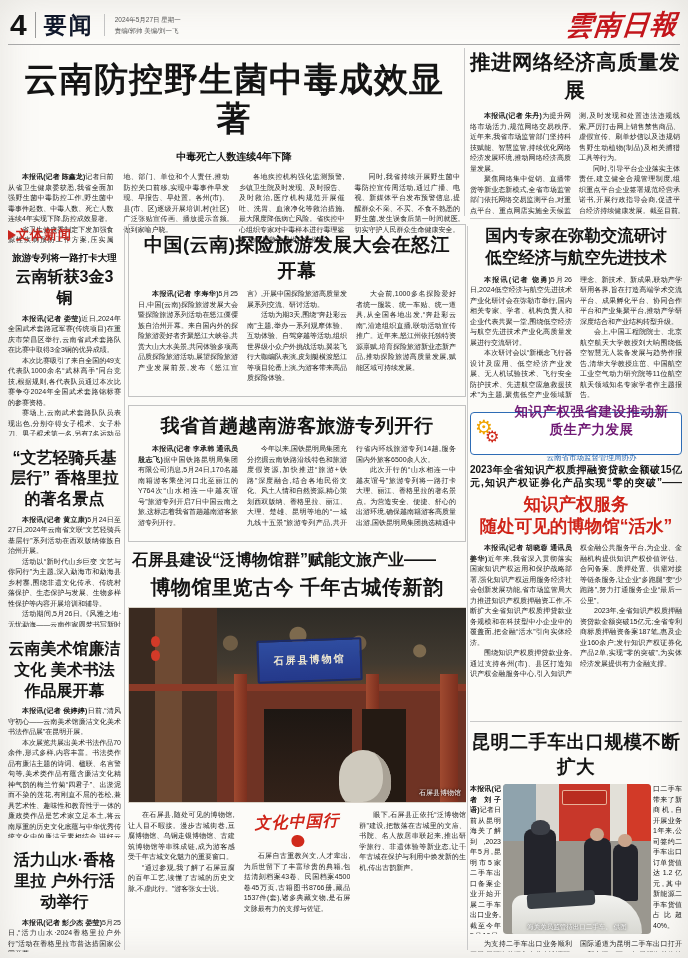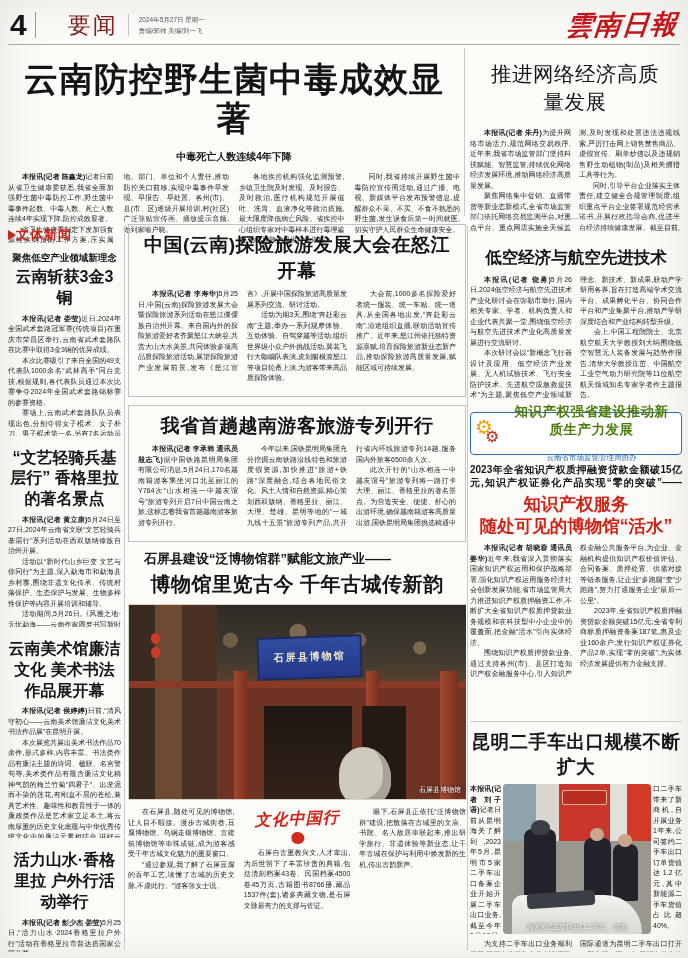--- a/index.html
+++ b/index.html
@@ -3,21 +3,21 @@
 <meta charset="utf-8">
 <style>
   html,body{margin:0;padding:0;background:#d8d6d2;}
   .page{position:relative;width:688px;height:958px;background:#fcfbf8;overflow:hidden;
         font-family:"Liberation Sans","DejaVu Sans",sans-serif;color:#141414;
         box-shadow:inset 0 0 40px rgba(120,115,105,.18);}
   
   .masthead{position:absolute;left:10px;top:8px;right:10px;height:34px;display:flex;align-items:center;}
   .pagenum{font-size:30px;font-weight:900;line-height:1;}
   .mh-bar{width:1px;height:26px;background:#9a9a9a;margin:0 8px;}
-  .section-name{font-size:23px;font-weight:400;color:#7f1d1d;letter-spacing:2px;margin-left:24px;}
+  .section-name{font-size:23px;font-weight:700;color:#0f172a;letter-spacing:2px;}
   .mh-bar2{width:1px;height:22px;background:#c3c3c3;margin:0 10px;}
   .dateblock{font-size:6.5px;color:#555;line-height:1.7;}
   .paper-logo{margin-left:auto;font-family:"Liberation Serif","DejaVu Serif",serif;
         font-size:27px;font-weight:900;font-style:italic;color:#c3161c;transform:skewX(-6deg) rotate(-1deg);
         letter-spacing:1px;}
   .mh-rule{position:absolute;left:8px;right:8px;top:44px;height:1px;background:#a8a8a8;}
   
   .kicker{font-weight:700;text-align:center;}
   .body{font-size:7px;line-height:1.5;text-align:justify;color:#1c1c1c;overflow:hidden;}
   .body p{margin:0;text-indent:2em;}
@@ -25,38 +25,38 @@
   .vrule{position:absolute;width:1px;background:#c9c9c9;}
   .hrule{position:absolute;height:1px;background:#c9c9c9;}
   
   .lead{position:absolute;left:8px;top:48px;width:452px;height:168px;}
   .lead h1{margin:12px;font-size:34px;font-weight:900;text-align:center;letter-spacing:1px;line-height:1.15;}
   .lead .sub{font-size:10px;font-weight:700;text-align:center;margin:7px 0 8px;}
   .lead .body{height:88px;column-count:4;column-gap:10px;}
   
   .topright{position:absolute;left:470px;top:48px;width:210px;height:168px;}
   .topright .kicker{font-size:11.5px;margin-bottom:2px;}
-  .topright h2{margin:12px;font-size:20.5px;font-weight:400;text-align:center;letter-spacing:.5px;}
+  .topright h2{margin:0;font-size:20.5px;font-weight:700;text-align:center;letter-spacing:.5px;}
   .topright .body{margin-top:7px;height:112px;column-count:2;column-gap:8px;}
   
   .colL{position:absolute;left:8px;top:226px;width:113px;height:726px;overflow:hidden;}
   .sec-head{display:flex;align-items:center;margin-bottom:8px;}
   .sec-arrow{width:0;height:0;border-left:8px solid #c8251d;border-top:5px solid transparent;border-bottom:5px solid transparent;}
   .sec-label{font-size:13px;font-weight:900;color:#c8251d;letter-spacing:1px;}
   .colL .kicker{font-size:9.5px;margin:2px 0;}
   .colL h3{margin:0 0 5px;font-size:16px;font-weight:900;text-align:center;line-height:1.3;}
   .colL .body{margin-bottom:12px;}
   
   .colM{position:absolute;left:128px;top:224px;width:338px;height:728px;overflow:hidden;}
   .boxed{border:1px solid #c2c2c2;padding:7px 9px;margin-bottom:8px;}
   .colM h2{margin:0 0 5px;font-size:19px;font-weight:900;text-align:center;letter-spacing:.5px;}
   .cols3{column-count:3;column-gap:9px;}
   .expo-body{height:100px;}
   .train-body{height:90px;}
-  .museum .kicker{text-align:left;font-size:13px;font-weight:700;margin:2px 16px 3px;}
+  .museum .kicker{text-align:left;font-size:16px;font-weight:700;margin:2px 4px 3px;}
   .museum h2{font-size:20px;margin-bottom:6px;}
   .photo-museum{position:relative;width:338px;height:194px;background:#6f3324;overflow:hidden;border:1px solid #d8d2c8;}
   .pm-ceiling{position:absolute;left:0;top:0;right:0;height:40%;
       background:
        radial-gradient(circle at 12% 55%, #7d6a4e 0 6px, transparent 7px),
        radial-gradient(circle at 30% 45%, #6f5d45 0 7px, transparent 8px),
        radial-gradient(circle at 50% 35%, #7d6a4e 0 8px, transparent 9px),
        radial-gradient(circle at 68% 45%, #6f5d45 0 7px, transparent 8px),
        radial-gradient(circle at 86% 55%, #7d6a4e 0 6px, transparent 7px),
        linear-gradient(180deg,#2e2b26,#413a30 70%,#59422e);}
@@ -82,21 +82,21 @@
   
   .colR{position:absolute;left:470px;top:224px;width:212px;height:728px;overflow:hidden;}
   .colR h2.two{margin:0 0 6px;font-size:16.5px;font-weight:900;text-align:center;line-height:1.35;}
   .avi-body{height:128px;column-count:2;column-gap:8px;margin-bottom:9px;}
   .banner{border:1.5px solid #2e6cb5;border-radius:4px;height:37px;display:flex;align-items:center;
       padding:2px 6px;gap:5px;margin-bottom:8px;background:#fff;}
   .gears{position:relative;width:26px;height:32px;flex:none;}
   .gear1{position:absolute;left:-2px;top:0;font-size:20px;color:#f0a300;line-height:1;}
   .gear2{position:absolute;left:8px;top:12px;font-size:16px;color:#d02a1c;line-height:1;}
   .banner-texts{flex:1;text-align:center;}
-  .banner-title{font-size:13.5px;font-weight:900;color:#4d7c0f;letter-spacing:.5px;}
+  .banner-title{font-size:13.5px;font-weight:900;color:#701a75;letter-spacing:.5px;}
   .banner-sub{font-size:7.5px;color:#2e6cb5;margin-top:14px;}
   .ipr .kicker{font-size:10px;text-align:justify;text-align-last:justify;line-height:1.35;margin-bottom:3px;}
   .ipr h2.red{margin:0 0 5px;font-size:17.5px;font-weight:900;color:#cf2318;text-align:center;line-height:1.3;}
   .ipr-body{height:170px;column-count:2;column-gap:8px;margin-bottom:8px;}
   .usedcar h2{margin:0 0 5px;font-size:18.5px;font-weight:900;text-align:center;letter-spacing:.5px;}
   .uc-row{display:grid;grid-template-columns:31px 148px 29px;grid-gap:0 2px;height:150px;overflow:hidden;}
   .uc-side{font-size:7px;line-height:1.5;text-align:justify;overflow:hidden;}
   .photo-car{position:relative;width:148px;height:150px;background:#9a978f;border-radius:4px;overflow:hidden;}
   .pc-bldg{position:absolute;left:0;top:0;right:0;height:38%;
       background:linear-gradient(90deg,#8fa3ad 0 22%,#d9d6cf 22% 38%,#c8372a 38% 72%,#e2e0d8 72% 84%,#d23a28 84%);}
@@ -154,21 +154,21 @@
   <div class="vrule" style="left:467px;top:226px;height:724px;"></div>
   <div class="hrule" style="left:470px;top:218px;width:210px;"></div>
 
   <aside class="colL">
     <div class="sec-head">
       <span class="sec-arrow"></span>
       <span class="sec-label">文体新闻</span>
     </div>
 
     <article>
-      <div class="kicker">聚焦低空产业领域新理念</div>
+      <div class="kicker">旅游专列将一路打卡大理</div>
       <h3>云南斩获3金3铜</h3>
       <div class="body" style="max-height:122px;">
         <p><b class="byline">本报讯(记者 娄莹)</b><span>近日,2024年全国武术套路冠军赛(传统项目)在重庆市荣昌区举行,云南省武术套路队在比赛中取得3金3铜的优异成绩。</span></p>
         <p>本次比赛吸引了来自全国的49支代表队1000余名“武林高手”同台竞技,根据规则,各代表队员通过本次比赛争夺2024年全国武术套路锦标赛的参赛资格。</p>
         <p>赛场上,云南武术套路队队员表现出色,分别夺得女子棍术、女子朴刀、男子棍术第一名,另有7名运动员取得参赛项目前八名的好成绩,锁定了年度锦标赛参赛名额。</p>
       </div>
     </article>
 
     <article>
       <h3>“文艺轻骑兵基层行” 香格里拉的著名景点</h3>
@@ -251,21 +251,21 @@
         <div class="mcol body">
           <p>眼下,石屏县正依托“泛博物馆群”建设,把散落在古城里的文庙、书院、名人故居串联起来,推出研学旅行、非遗体验等新业态,让千年古城在保护与利用中焕发新的生机,传出古韵新声。</p>
         </div>
       </div>
     </article>
   </section>
 
   <section class="colR">
 
     <article>
-      <h2 class="two"><br><span>低空经济与航空先进技术</span></h2>
+      <h2 class="two"><span>国内专家在弥勒交流研讨</span><br><span>低空经济与航空先进技术</span></h2>
       <div class="body avi-body">
         <p><b class="byline">本报讯(记者 饶勇)</b><span>5月26日,2024低空经济与航空先进技术产业化研讨会在弥勒市举行,国内相关专家、学者、机构负责人和企业代表共聚一堂,围绕低空经济与航空先进技术产业化高质量发展进行交流研讨。</span></p>
         <p>本次研讨会以“新概念飞行器设计及应用、低空经济产业发展、无人机试验技术、飞行安全防护技术、先进航空应急救援技术”为主题,聚焦低空产业领域新理念、新技术、新成果,联动产学研用各界,旨在打造高端学术交流平台、成果孵化平台、协同合作平台和产业集聚平台,推动产学研深度结合和产业结构转型升级。</p>
         <p>会上,中国工程院院士、北京航空航天大学教授刘大响围绕低空智慧无人装备发展与趋势作报告,清华大学教授庄茁、中国航空工业空气动力研究院等11位航空航天领域知名专家学者作主题报告。</p>
 
       </div>
     </article>
 
     <div class="banner">
       <div class="gears">

